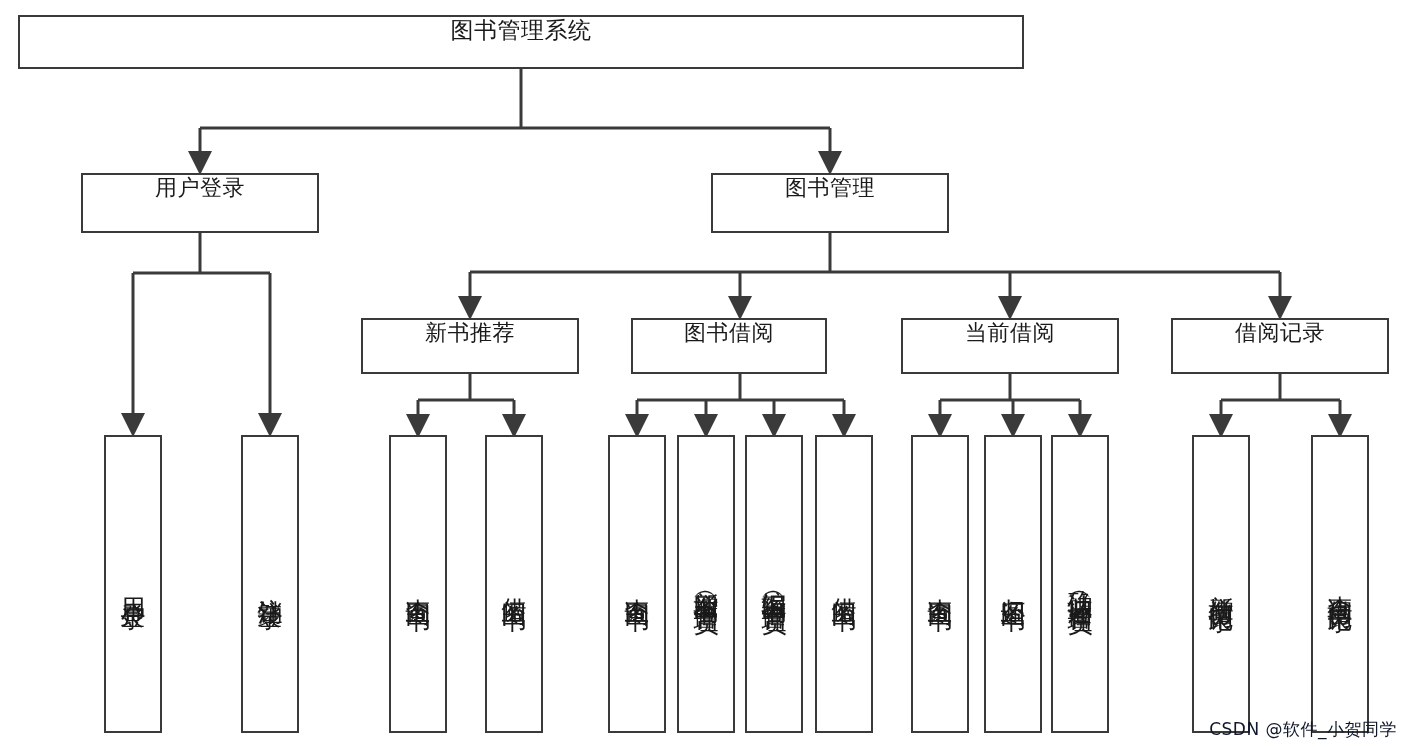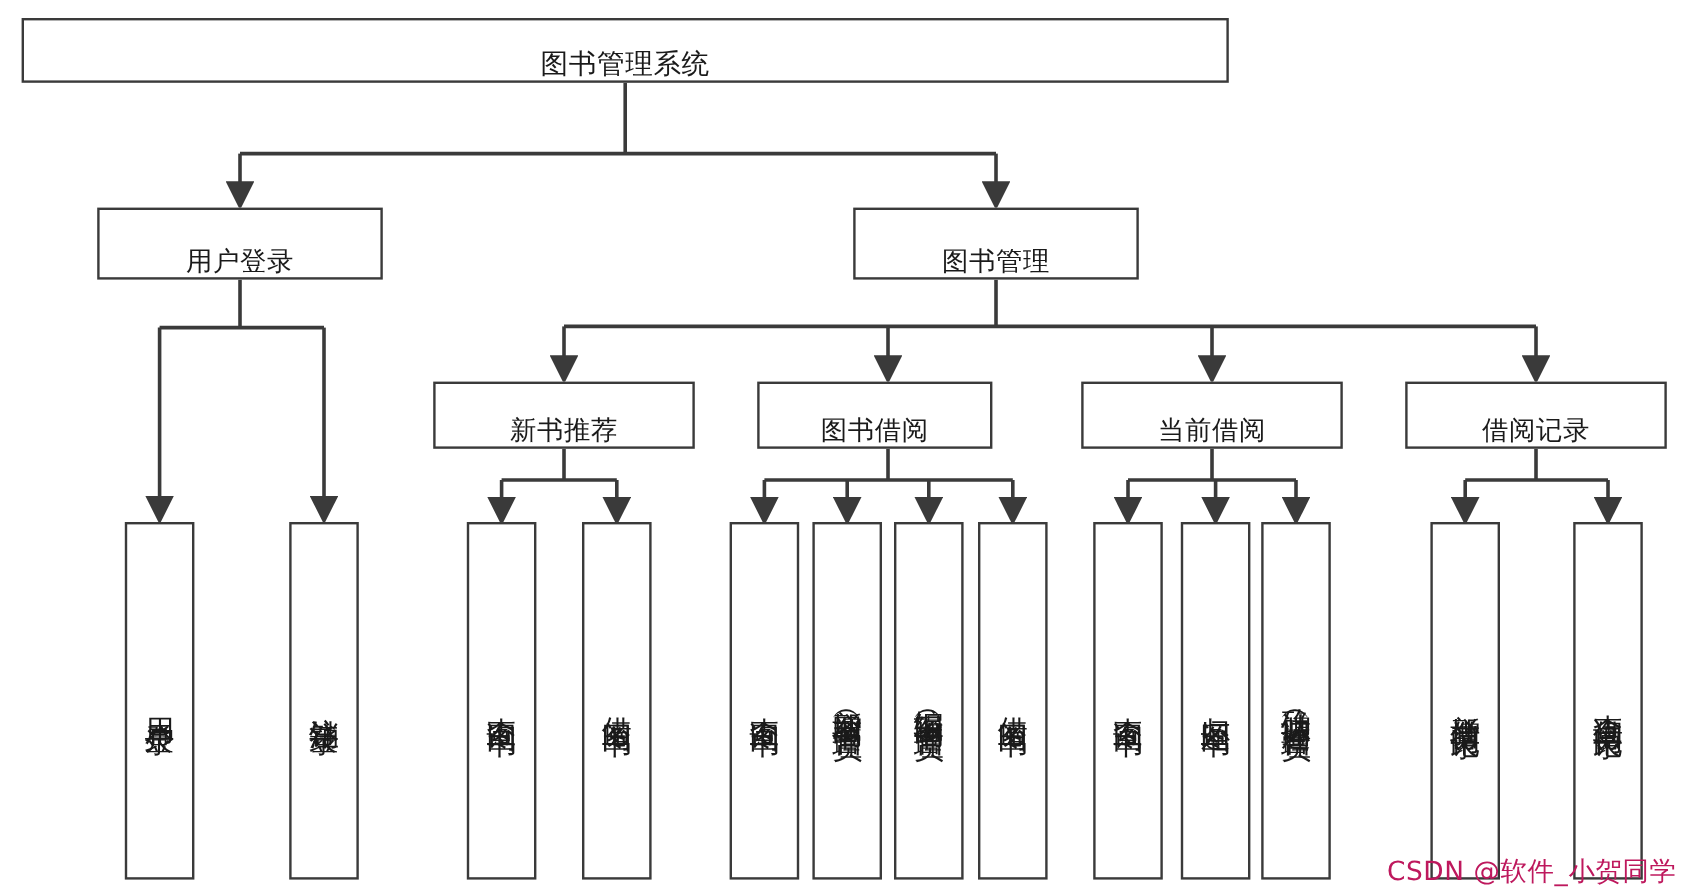--- a/index.html
+++ b/index.html
@@ -25,21 +25,21 @@
     width: 1405px;
     height: 747px;
     pointer-events: none;
   }
   .node {
     position: absolute;
     box-sizing: border-box;
     border: 2px solid #3a3a3a;
     background: #ffffff;
     display: flex;
-    align-items: flex-end;
+    align-items: flex-start;
     justify-content: center;
     color: #1a1a1a;
   }
   .node .lbl {
     display: block;
     text-align: center;
     line-height: 1.15;
     letter-spacing: 0.5px;
   }
   
@@ -59,22 +59,22 @@
     text-orientation: upright;
     font-size: 25px;
     line-height: 1.0;
     letter-spacing: 3px;
     white-space: nowrap;
   }
   #watermark {
     position: absolute;
     right: 8px;
     bottom: 6px;
-    font-size: 22px;
-    color: #be185d;
+    font-size: 17px;
+    color: #0f172a;
     letter-spacing: 0.5px;
     white-space: nowrap;
     user-select: none;
   }
 </style>
 </head>
 <body>
 
 <div id="canvas">
 

